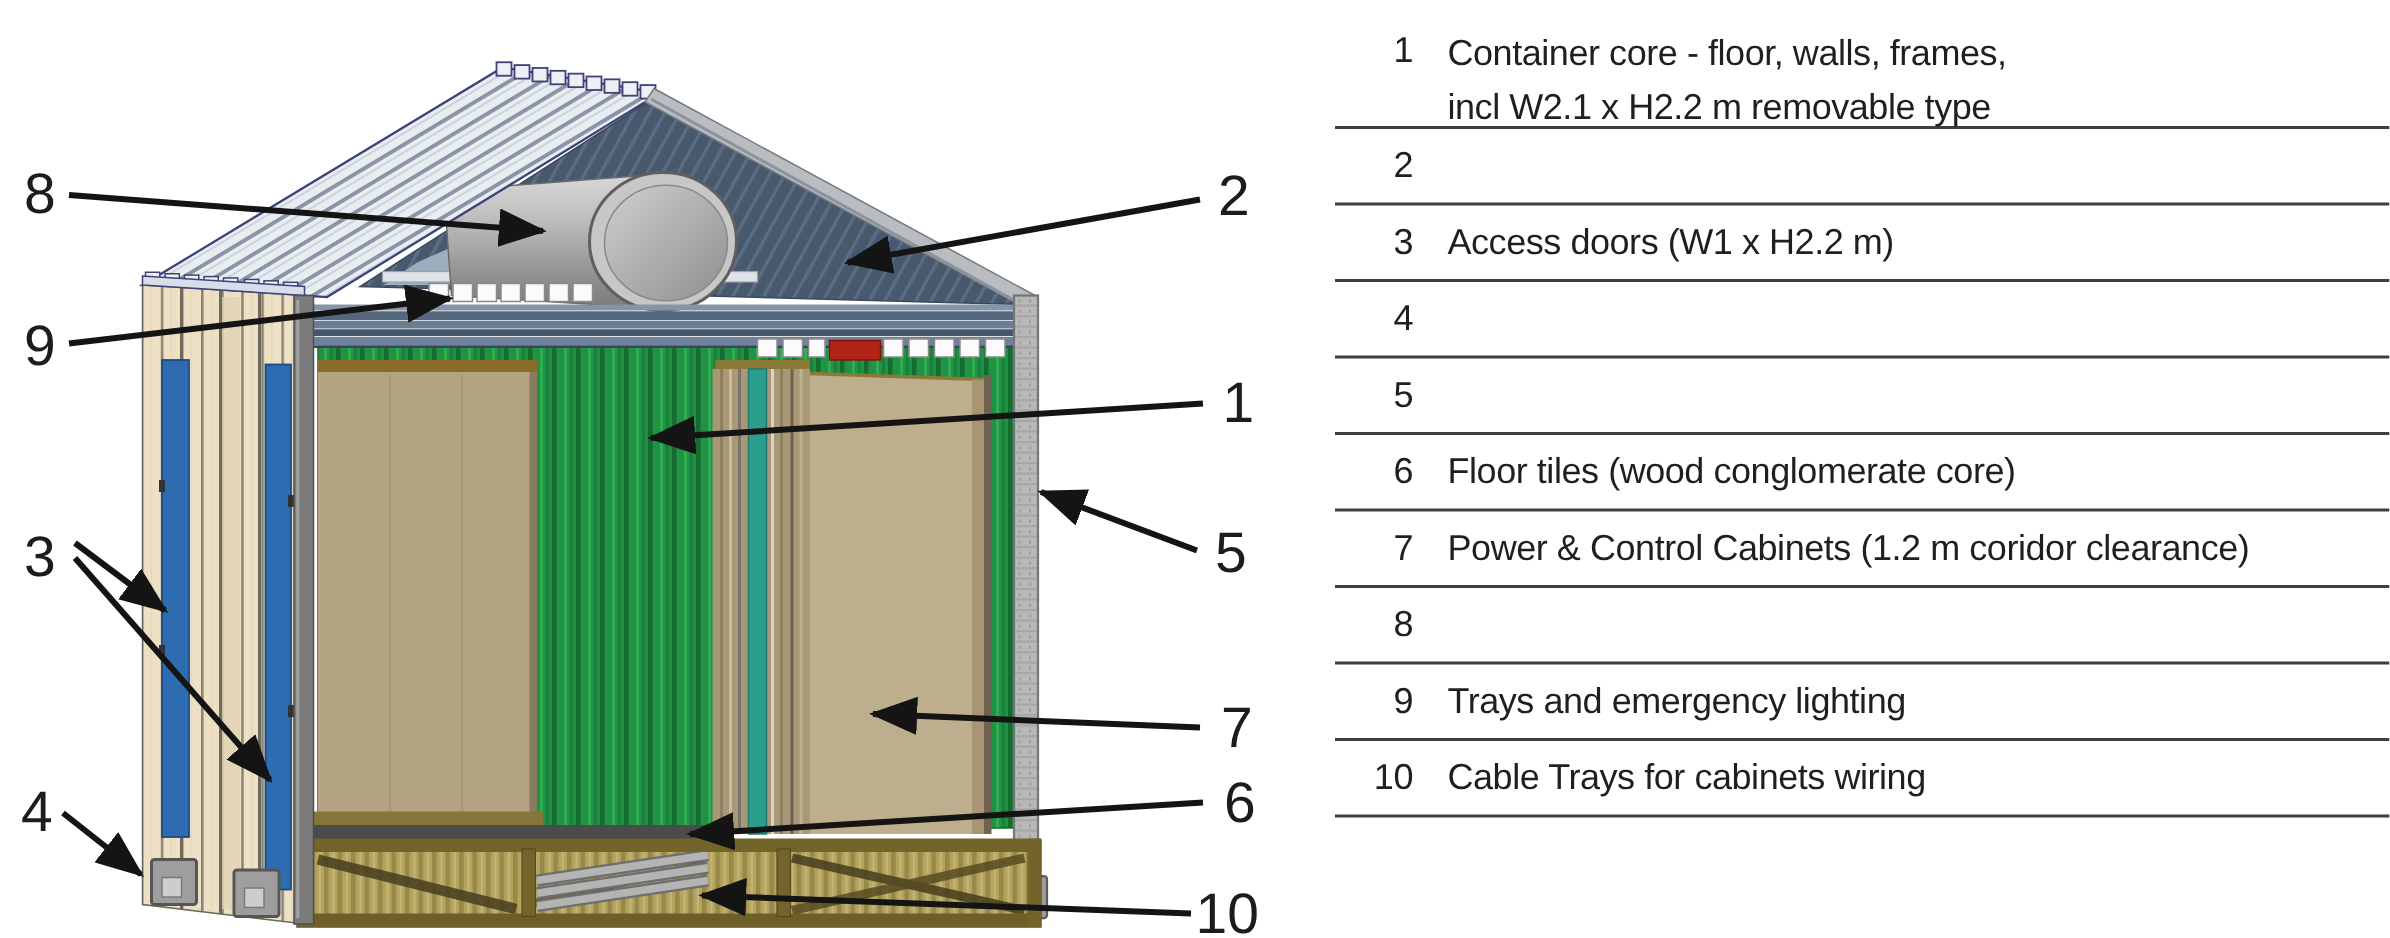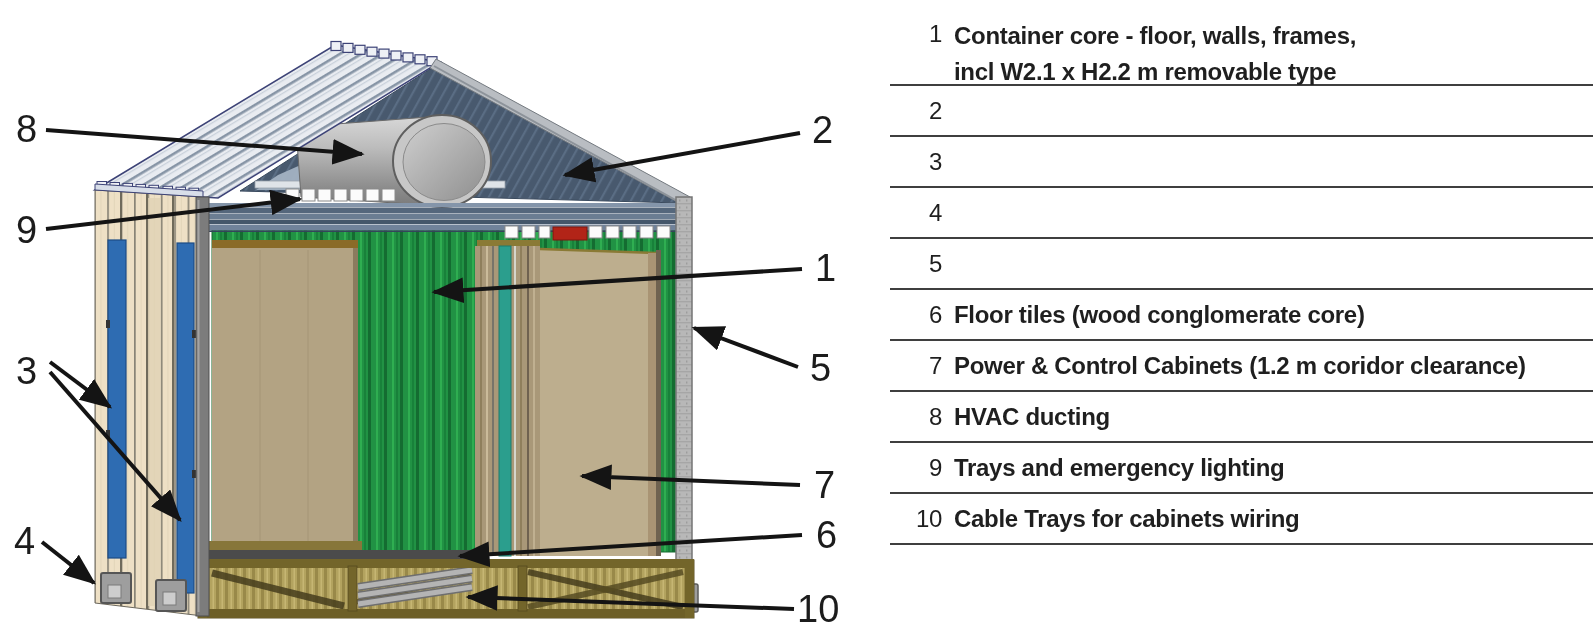--- a/index.html
+++ b/index.html
@@ -12,21 +12,21 @@
     position:absolute;left:890px;top:14px;width:703px;
     color:#1f1f1f;font-size:24px;letter-spacing:-0.3px;
   }
   .lrow{
     display:flex;align-items:center;
     height:49px;border-bottom:2px solid #3f3f3f;
     white-space:nowrap;
   }
   .lrow.first{height:72px;align-items:flex-start;padding-top:2px;box-sizing:border-box;}
   .num{width:52px;text-align:right;flex:0 0 52px;}
-  .ltext{margin-left:12px;font-weight:bold;}
+  .ltext{margin-left:23px;}
   .lrow.first .num{padding-top:4px;}
   .lrow.first .ltext div{line-height:32px;padding-top:4px;}
   svg text.callout{font-family:"Liberation Sans",sans-serif;font-size:38px;fill:#1c1c1c;}
 </style>
 </head>
 <body>
 
 <svg id="diagram" width="860" height="625" viewBox="0 0 860 625">
   <defs>
     <marker id="ah" viewBox="0 0 10 8" refX="9.2" refY="4" markerWidth="8" markerHeight="6.4" orient="auto">
@@ -266,38 +266,38 @@
     <div class="ltext">
       <div>Container core -  floor, walls, frames,</div>
       <div>incl W2.1 x H2.2 m removable type</div>
     </div>
   </div>
   <div class="lrow">
     <span class="num">2</span>
   </div>
   <div class="lrow">
     <span class="num">3</span>
+    <div class="ltext">Access doors (W1 x H2.2 m)</div>
   </div>
   <div class="lrow">
     <span class="num">4</span>
   </div>
   <div class="lrow">
     <span class="num">5</span>
   </div>
   <div class="lrow">
     <span class="num">6</span>
     <div class="ltext">Floor tiles (wood conglomerate core)</div>
   </div>
   <div class="lrow">
     <span class="num">7</span>
     <div class="ltext">Power &amp; Control Cabinets (1.2 m coridor clearance)</div>
   </div>
   <div class="lrow">
     <span class="num">8</span>
-    <div class="ltext">HVAC ducting</div>
   </div>
   <div class="lrow">
     <span class="num">9</span>
     <div class="ltext">Trays and emergency lighting</div>
   </div>
   <div class="lrow">
     <span class="num">10</span>
     <div class="ltext">Cable Trays for cabinets wiring</div>
   </div>
 </div>

